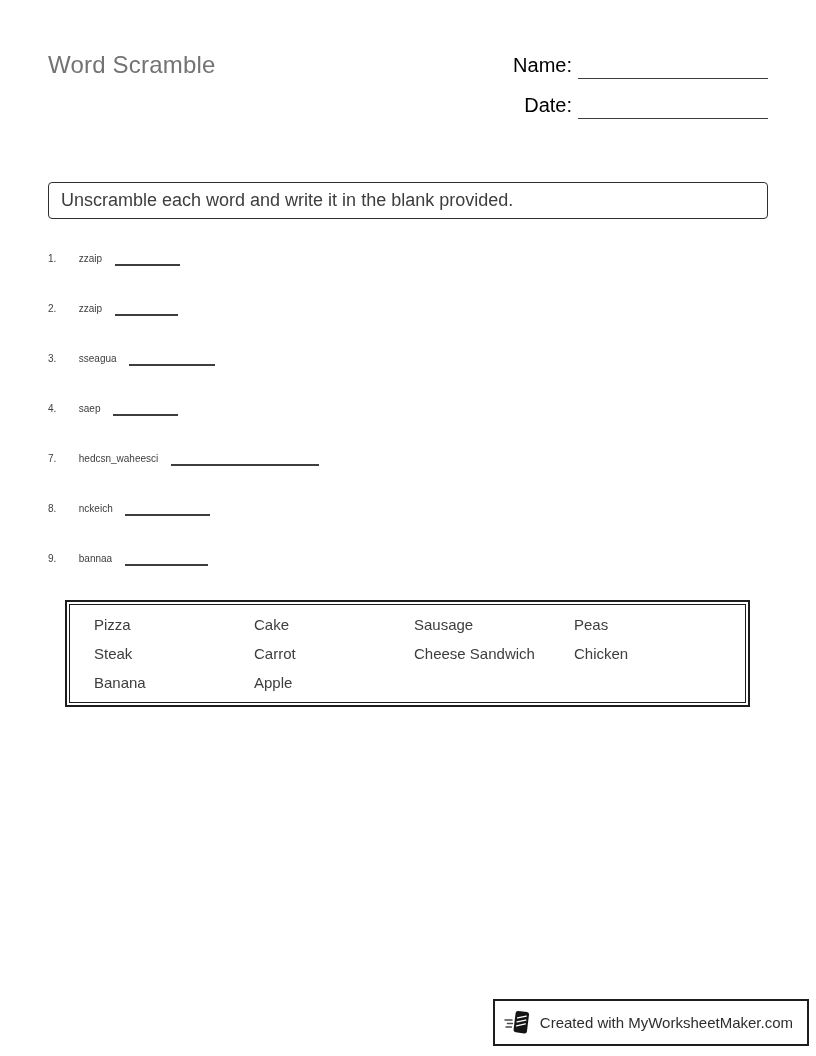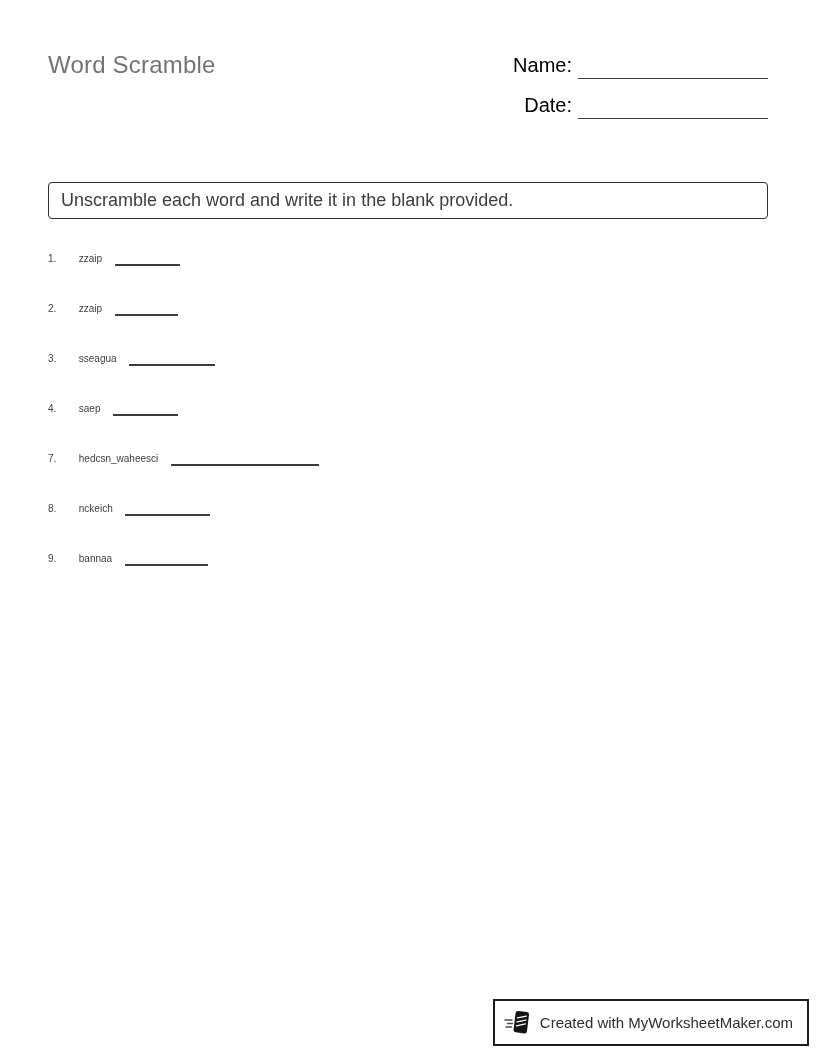--- a/index.html
+++ b/index.html
@@ -178,20 +178,43 @@
     </li>
 
     <li class="scramble-item">
       <span class="item-number">9.</span>
       <span class="scrambled-word">bannaa</span>
       <span class="answer-blank" style="width: 83px;"></span>
     </li>
 
   </ol>
 
+  <div class="word-bank">
+    <div class="word-bank-inner">
+    <span class="word-bank-word">Pizza</span>
+
+    <span class="word-bank-word">Cake</span>
+
+    <span class="word-bank-word">Sausage</span>
+
+    <span class="word-bank-word">Peas</span>
+
+    <span class="word-bank-word">Steak</span>
+
+    <span class="word-bank-word">Carrot</span>
+
+    <span class="word-bank-word">Cheese Sandwich</span>
+
+    <span class="word-bank-word">Chicken</span>
+
+    <span class="word-bank-word">Banana</span>
+
+    <span class="word-bank-word">Apple</span>
+  </div>
+  </div>
 
   <div class="footer-badge">
     <svg class="logo-icon" width="27" height="27" viewBox="0 0 27 27">
       <g stroke="#4a4a4a" stroke-width="1.5" stroke-linecap="round">
         <line x1="1" y1="11" x2="8" y2="11"></line>
         <line x1="3.5" y1="14.5" x2="8.5" y2="14.5"></line>
         <line x1="2" y1="18" x2="7.5" y2="18"></line>
       </g>
       <g transform="rotate(7 17.5 13.5)">
         <rect x="10.5" y="2.5" width="13.5" height="21.5" rx="2.5" fill="#141414"></rect>

